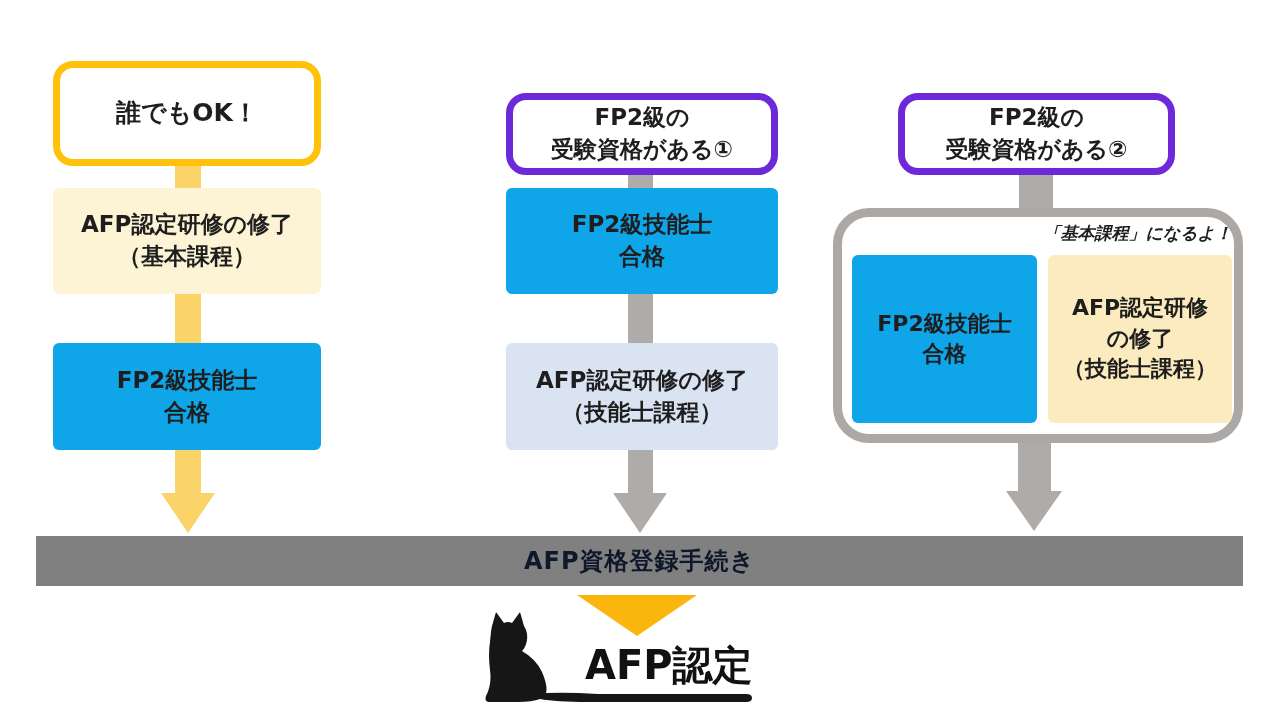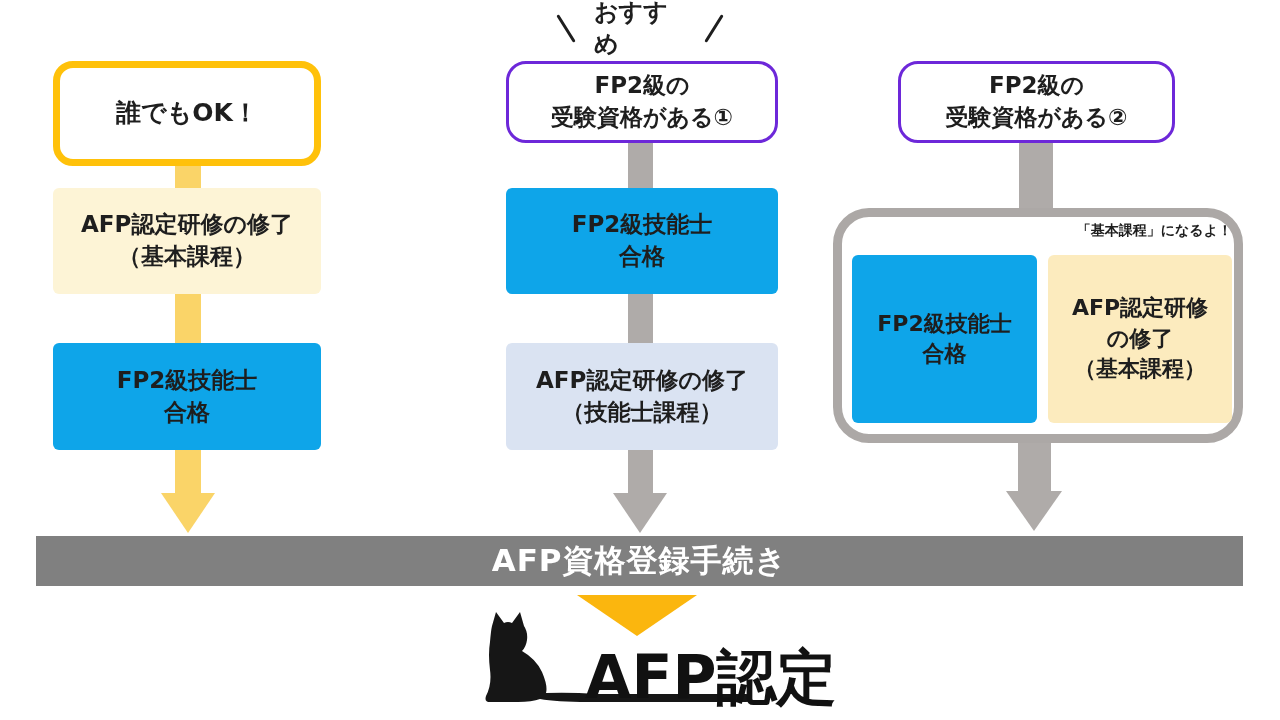--- a/index.html
+++ b/index.html
@@ -6,21 +6,21 @@
   #stage{
     position:relative;width:1280px;height:720px;background:#ffffff;overflow:hidden;
     font-family:"DejaVu Sans","Liberation Sans",sans-serif;color:#1e1e1e;
   }
   .box{
     position:absolute;box-sizing:border-box;display:flex;align-items:center;justify-content:center;
     text-align:center;white-space:pre-line;font-weight:600;line-height:1.38;z-index:2;
   }
   .start-box{background:#ffffff;border-radius:20px;}
   .gold-border{border:7px solid #ffc10a;}
-  .gray-border{border:3px solid #6d28d9;}
+  .gray-border{border:7px solid #6d28d9;margin-top:32px;}
   .fill-box{border-radius:6px;}
   .cream{background:#fdf4d6;}
   .green{background:#0ea5e9;}
   .blue{background:#dae3f2;}
   .lt-yellow{background:#fcebbe;}
   .connector{position:absolute;z-index:1;}
   .conn-yellow{background:#fad468;}
   .conn-gray{background:#afaba9;}
   .arrow-head{position:absolute;width:0;height:0;z-index:1;}
   .badge{
@@ -28,28 +28,28 @@
     font-size:24px;font-weight:600;z-index:3;
   }
   .slash{width:32px;height:3px;background:#1e1e1e;border-radius:2px;flex:0 0 auto;}
   .slash.left{transform:rotate(58deg);margin-right:12px;}
   .slash.right{transform:rotate(-58deg);margin-left:12px;}
   .group-box{
     position:absolute;box-sizing:border-box;border:9px solid #aca8a6;border-radius:36px;
     background:#ffffff;z-index:2;
   }
   .group-caption{
-    position:absolute;text-align:right;font-size:14px;font-weight:600;z-index:3;white-space:pre-line;
+    position:absolute;text-align:right;font-size:17px;font-weight:600;z-index:3;white-space:pre-line;font-style:italic;
   }
   .bar{
-    position:absolute;background:#808080;color:#ffffff;display:flex;align-items:center;justify-content:center;
-    font-size:31px;font-weight:700;letter-spacing:1px;z-index:2;
+    position:absolute;background:#808080;color:#0f172a;display:flex;align-items:center;justify-content:center;
+    font-size:24px;font-weight:700;letter-spacing:1px;z-index:2;
   }
   .final-label{
-    position:absolute;font-size:60px;font-weight:700;color:#111111;z-index:3;white-space:nowrap;
+    position:absolute;font-size:40px;font-weight:700;color:#111111;z-index:3;white-space:nowrap;
   }
   .fs25{font-size:25px;}
   .fs23{font-size:23px;}
   .fs22{font-size:22px;}
   svg{display:block;}
 </style>
 </head>
 <body>
 
 <div id="stage">
@@ -62,25 +62,20 @@
 （基本課程）</div>
 
   <div class="connector conn-yellow" style="left:175px;top:291px;width:26px;height:56px;"></div>
 
   <div class="box fill-box green fs23" style="left:53px;top:343px;width:268px;height:107px;">FP2級技能士
 合格</div>
 
   <div class="connector conn-yellow" style="left:175px;top:449px;width:26px;height:45px;"></div>
   <div class="arrow-head" style="left:161px;top:493px;border-left:27px solid transparent;border-right:27px solid transparent;border-top:40px solid #fad468;"></div>
 
-  <div class="badge" style="left:550px;top:10px;width:180px;height:36px;">
-    <span class="slash left"></span>
-    <span>おすすめ</span>
-    <span class="slash right"></span>
-  </div>
 
   <div class="box start-box gray-border fs23" style="left:506px;top:61px;width:272px;height:82px;">FP2級の
 受験資格がある①</div>
 
   <div class="connector conn-gray" style="left:628px;top:140px;width:25px;height:52px;"></div>
 
   <div class="box fill-box green fs23" style="left:506px;top:188px;width:272px;height:106px;">FP2級技能士
 合格</div>
 
   <div class="connector conn-gray" style="left:628px;top:291px;width:25px;height:56px;"></div>
@@ -99,21 +94,21 @@
 
   <div class="group-box" style="left:833px;top:208px;width:410px;height:235px;"></div>
 
   <div class="group-caption" style="left:930px;top:222px;width:302px;">「基本課程」になるよ！</div>
 
   <div class="box fill-box green fs22" style="left:852px;top:255px;width:185px;height:168px;z-index:3;">FP2級技能士
 合格</div>
 
   <div class="box fill-box lt-yellow fs22" style="left:1048px;top:255px;width:184px;height:168px;z-index:3;">AFP認定研修
 の修了
-（基本課程）</div>
+（技能士課程）</div>
 
   <div class="connector conn-gray" style="left:1018px;top:441px;width:33px;height:51px;"></div>
   <div class="arrow-head" style="left:1006px;top:491px;border-left:28px solid transparent;border-right:28px solid transparent;border-top:40px solid #afaba9;"></div>
 
   <div class="bar" style="left:36px;top:536px;width:1207px;height:50px;">AFP資格登録手続き</div>
 
   <div class="arrow-head" style="left:577px;top:595px;border-left:60px solid transparent;border-right:60px solid transparent;border-top:41px solid #fbb60e;"></div>
 
   <div style="position:absolute;left:478px;top:610px;z-index:2;">
     <svg width="285" height="94" viewBox="0 0 285 94">

